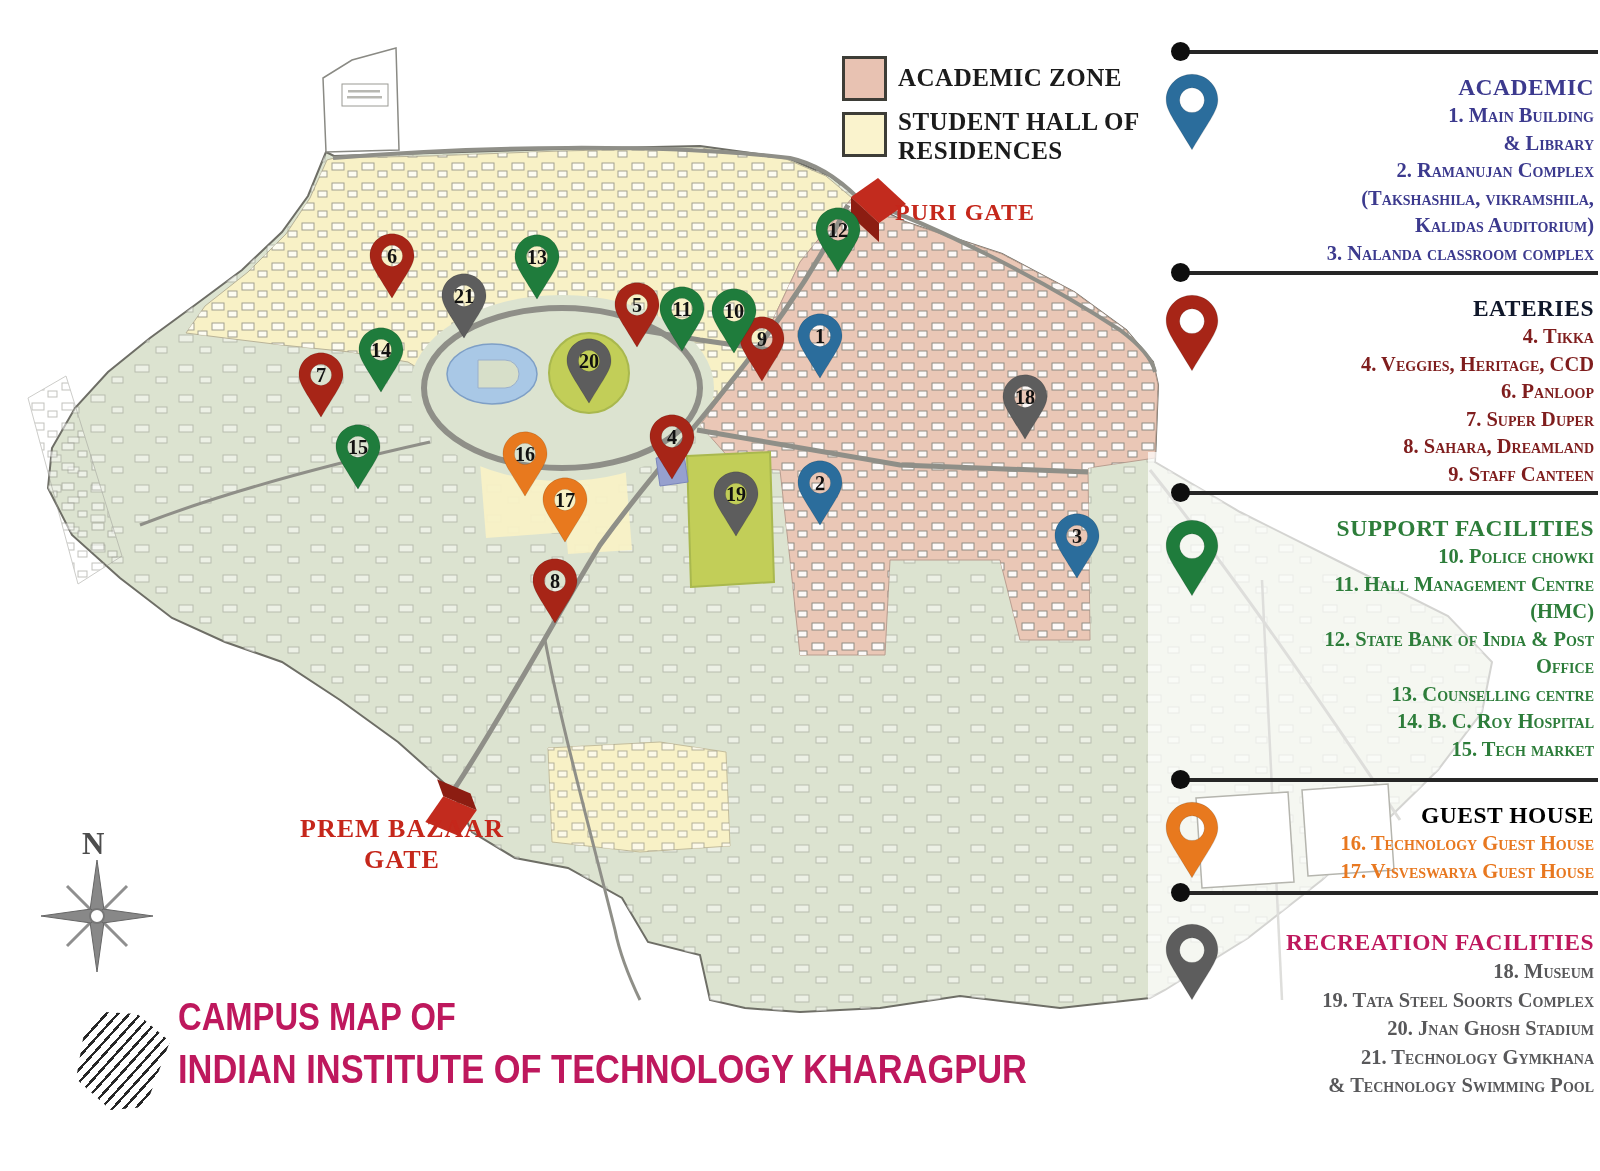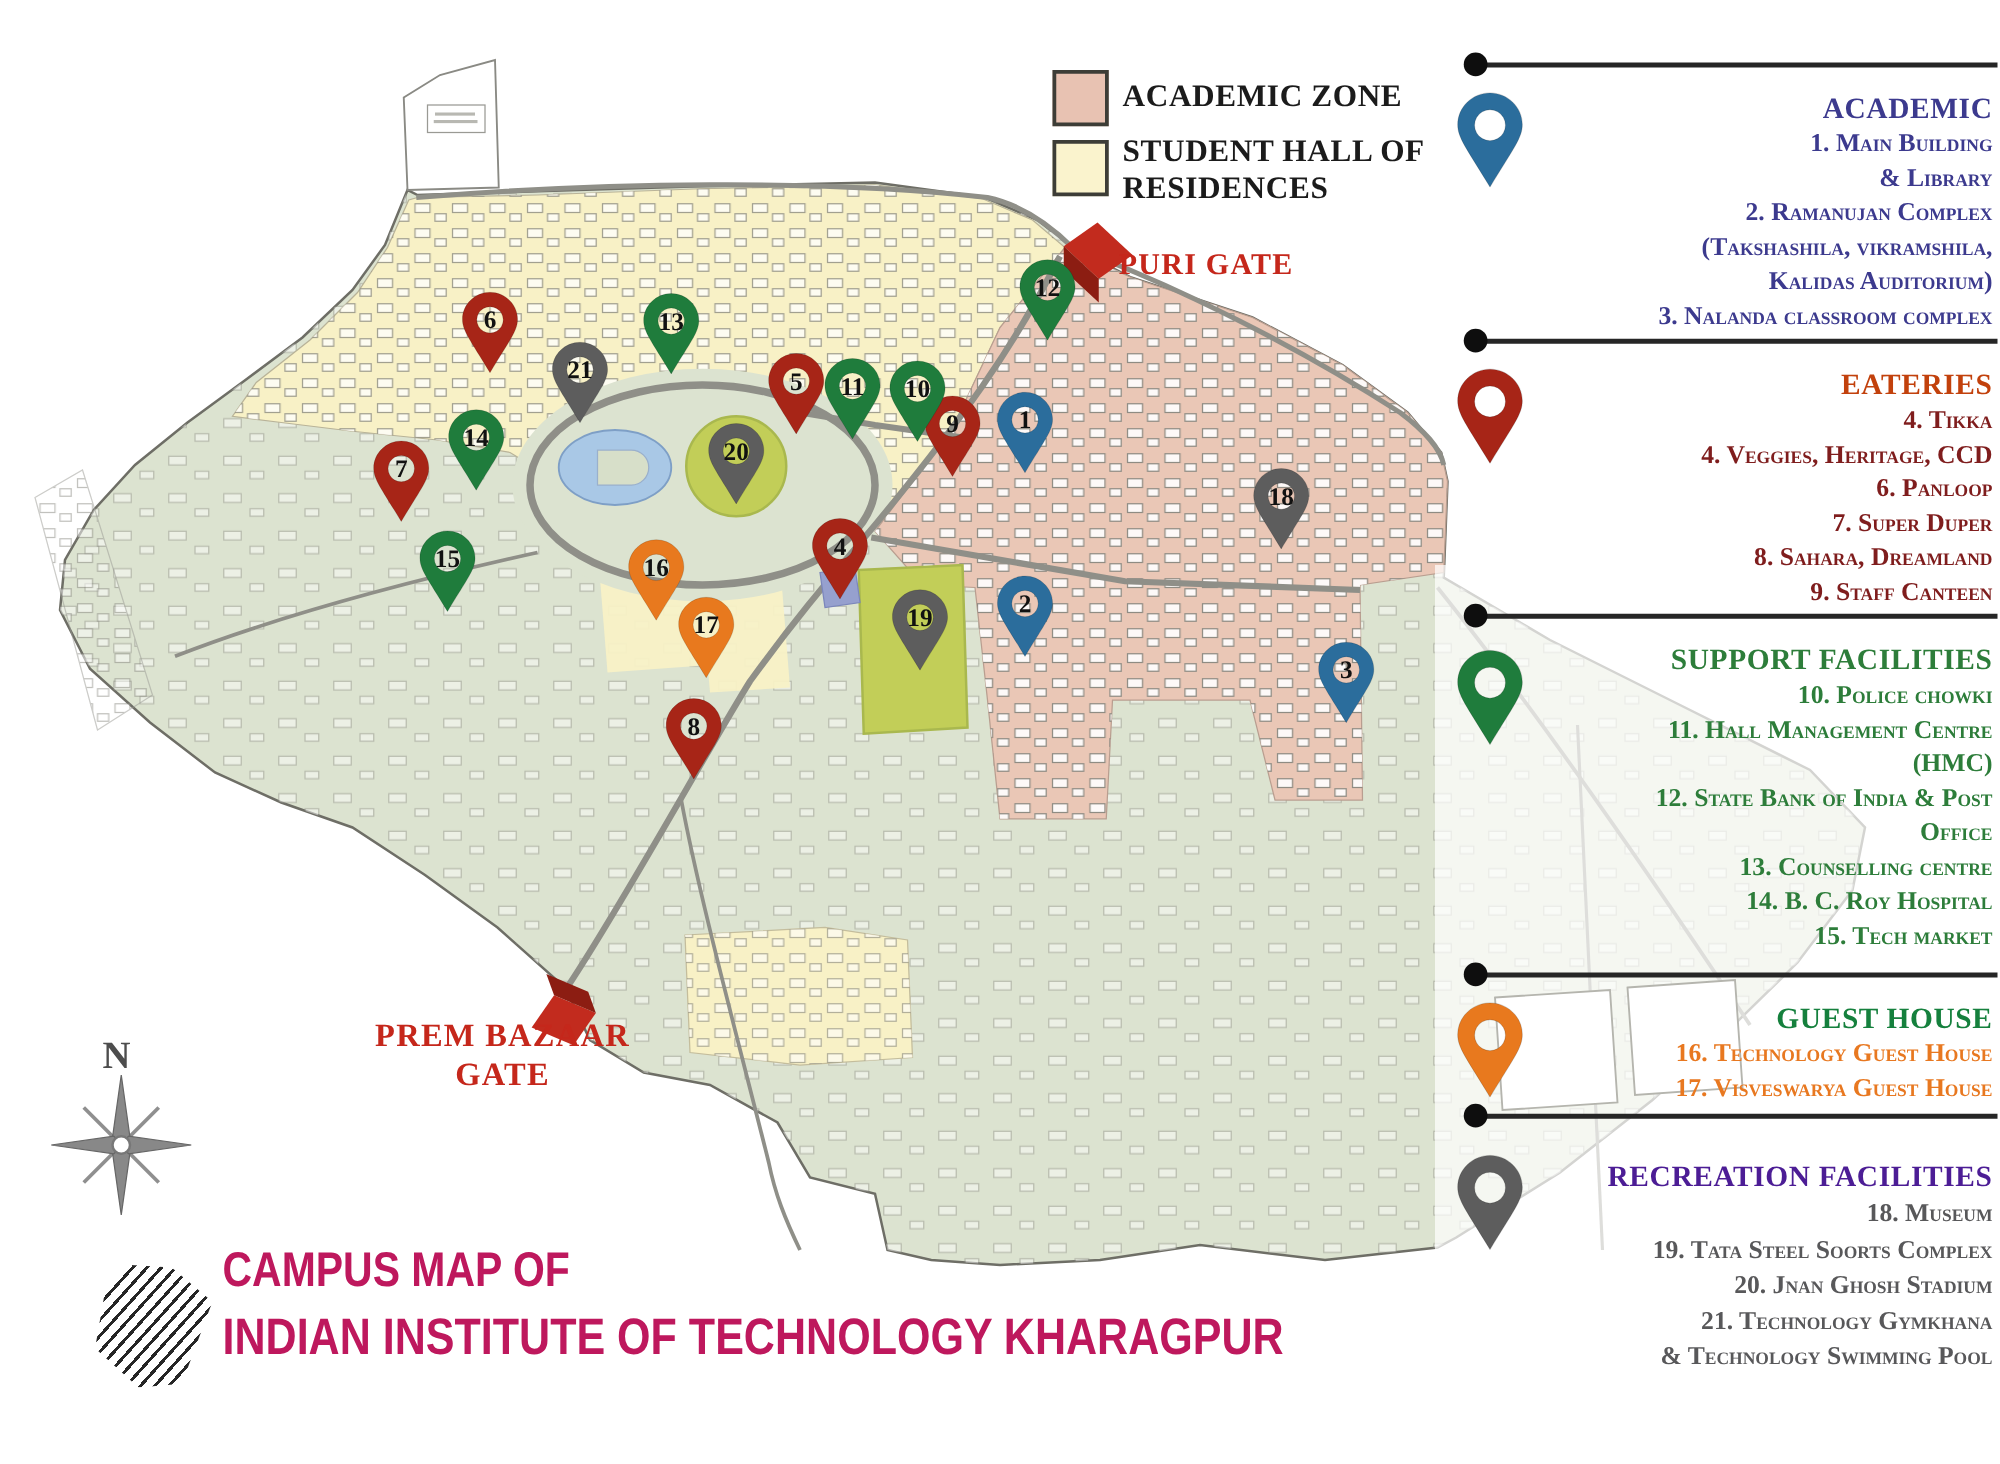--- a/index.html
+++ b/index.html
@@ -290,21 +290,21 @@
           <div class="sec-item">3. Nalanda classroom complex</div>
         </div>
       </div>
       <div class="sec sec-1">
         <div class="sec-line">
           <span class="sec-dot"></span>
         </div>
         <div class="sec-pin"><svg width="56" height="80" viewBox="0 0 52 74">
             <path d="M26,2C13,2,2,12.5,2,25.5c0,10,6.5,17.5,24,46.5c17.5-29,24-36.5,24-46.5C50,12.5,39,2,26,2z M26,14.5a11.5,11.5 0 1 0 0.01,0z" fill="#a72517" fill-rule="evenodd" stroke="rgba(0,0,0,.25)" stroke-width="0.5"></path>
           </svg></div>
-        <div class="sec-head" style="color:#c2410c">EATERIES</div>
+        <div class="sec-head" style="color:#0f172a">EATERIES</div>
         <div class="sec-items" style="color:#7f1d1d">
           <div class="sec-item">4. Tikka</div>
           <div class="sec-item">4. Veggies, Heritage, CCD</div>
           <div class="sec-item">6. Panloop</div>
           <div class="sec-item">7. Super Duper</div>
           <div class="sec-item">8. Sahara, Dreamland</div>
           <div class="sec-item">9. Staff Canteen</div>
         </div>
       </div>
       <div class="sec sec-2">
@@ -326,34 +326,34 @@
           <div class="sec-item">15. Tech market</div>
         </div>
       </div>
       <div class="sec sec-3">
         <div class="sec-line">
           <span class="sec-dot"></span>
         </div>
         <div class="sec-pin"><svg width="56" height="80" viewBox="0 0 52 74">
             <path d="M26,2C13,2,2,12.5,2,25.5c0,10,6.5,17.5,24,46.5c17.5-29,24-36.5,24-46.5C50,12.5,39,2,26,2z M26,14.5a11.5,11.5 0 1 0 0.01,0z" fill="#e8791e" fill-rule="evenodd" stroke="rgba(0,0,0,.25)" stroke-width="0.5"></path>
           </svg></div>
-        <div class="sec-head" style="color:#15803d">GUEST HOUSE</div>
+        <div class="sec-head" style="color:#000000">GUEST HOUSE</div>
         <div class="sec-items" style="color:#e87820">
           <div class="sec-item">16. Technology Guest House</div>
           <div class="sec-item">17. Visveswarya Guest House</div>
         </div>
       </div>
       <div class="sec sec-4">
         <div class="sec-line">
           <span class="sec-dot"></span>
         </div>
         <div class="sec-pin"><svg width="56" height="80" viewBox="0 0 52 74">
             <path d="M26,2C13,2,2,12.5,2,25.5c0,10,6.5,17.5,24,46.5c17.5-29,24-36.5,24-46.5C50,12.5,39,2,26,2z M26,14.5a11.5,11.5 0 1 0 0.01,0z" fill="#5d5d5d" fill-rule="evenodd" stroke="rgba(0,0,0,.25)" stroke-width="0.5"></path>
           </svg></div>
-        <div class="sec-head" style="color:#4c1d95">RECREATION FACILITIES</div>
+        <div class="sec-head" style="color:#be185d">RECREATION FACILITIES</div>
         <div class="sec-items" style="color:#58585a">
           <div class="sec-item">18. Museum</div>
           <div class="sec-item">19. Tata Steel Soorts Complex</div>
           <div class="sec-item">20. Jnan Ghosh Stadium</div>
           <div class="sec-item">21. Technology Gymkhana</div>
           <div class="sec-item">&amp; Technology Swimming Pool</div>
         </div>
       </div>
     </div>
 

